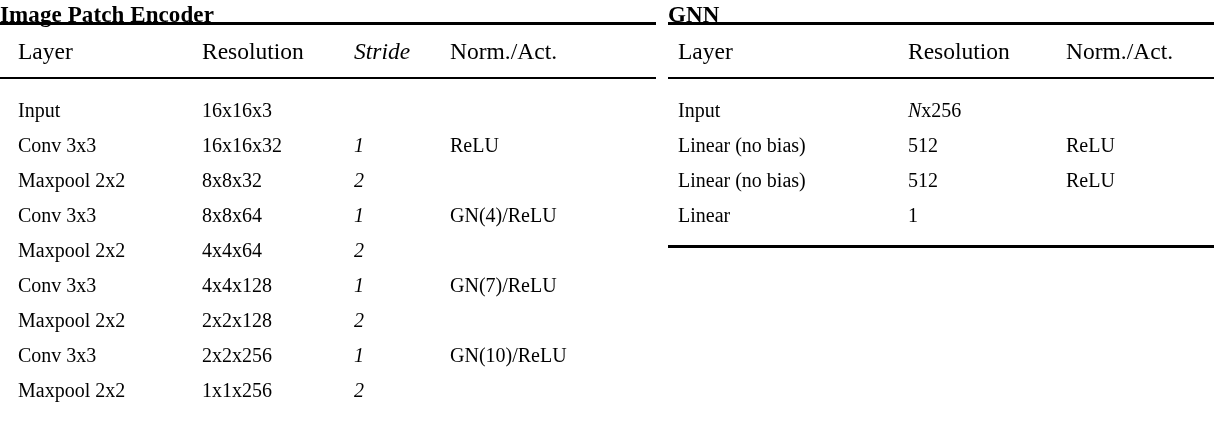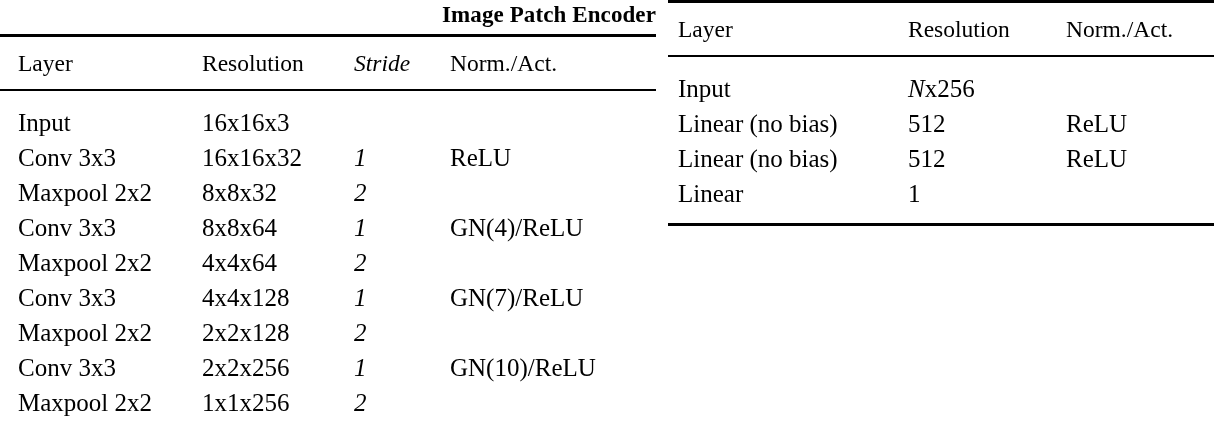--- a/index.html
+++ b/index.html
@@ -22,23 +22,23 @@
     position: absolute;
     top: 0;
   }
   .panel-left  { left: 0px;   width: 656px; }
   .panel-right { left: 668px; width: 546px; }
 
   .panel-title {
     font-weight: bold;
     font-size: 23px;
     line-height: 30px;
-    text-align: right;
+    text-align: left;
     letter-spacing: 0.1px;
-    height: 34px;
+    height: 22px;
     white-space: nowrap;
   }
 
   .rule-top,
   .rule-bottom {
     height: 3px;
     background: #000000;
     width: 100%;
   }
   .rule-mid {
@@ -72,21 +72,21 @@
     line-height: 52px;
     font-size: 23.5px;
   }
 
   
   .body-spacer td { height: 14px; line-height: 14px; font-size: 1px; }
 
   tbody.body tr.row td {
     height: 35px;
     line-height: 35px;
-    font-size: 25px;
+    font-size: 20px;
   }
   
   .body-pad td { height: 12px; line-height: 12px; font-size: 1px; }
 
   
   .l-c1 { width: 202px; padding-left: 18px !important; box-sizing: border-box; }
   .l-c2 { width: 152px; }
   .l-c3 { width: 96px; font-style: italic;  }
   .l-c4 { width: 206px; }
 
@@ -192,20 +192,21 @@
           <td class="l-c3"></td>
           <td class="l-c4"></td>
       </tr>
     </tbody>
   </table>
 
 </div>
 
 <div class="panel panel-right">
 
+  <div class="panel-title">GNN</div>
 
   <div class="rule-top"></div>
 
   <table class="tbl">
     <thead>
       <tr class="head-band">
         <th class="r-c1">Layer</th>
         <th class="r-c2">Resolution</th>
         <th class="r-c3">Norm./Act.</th>
       </tr>

